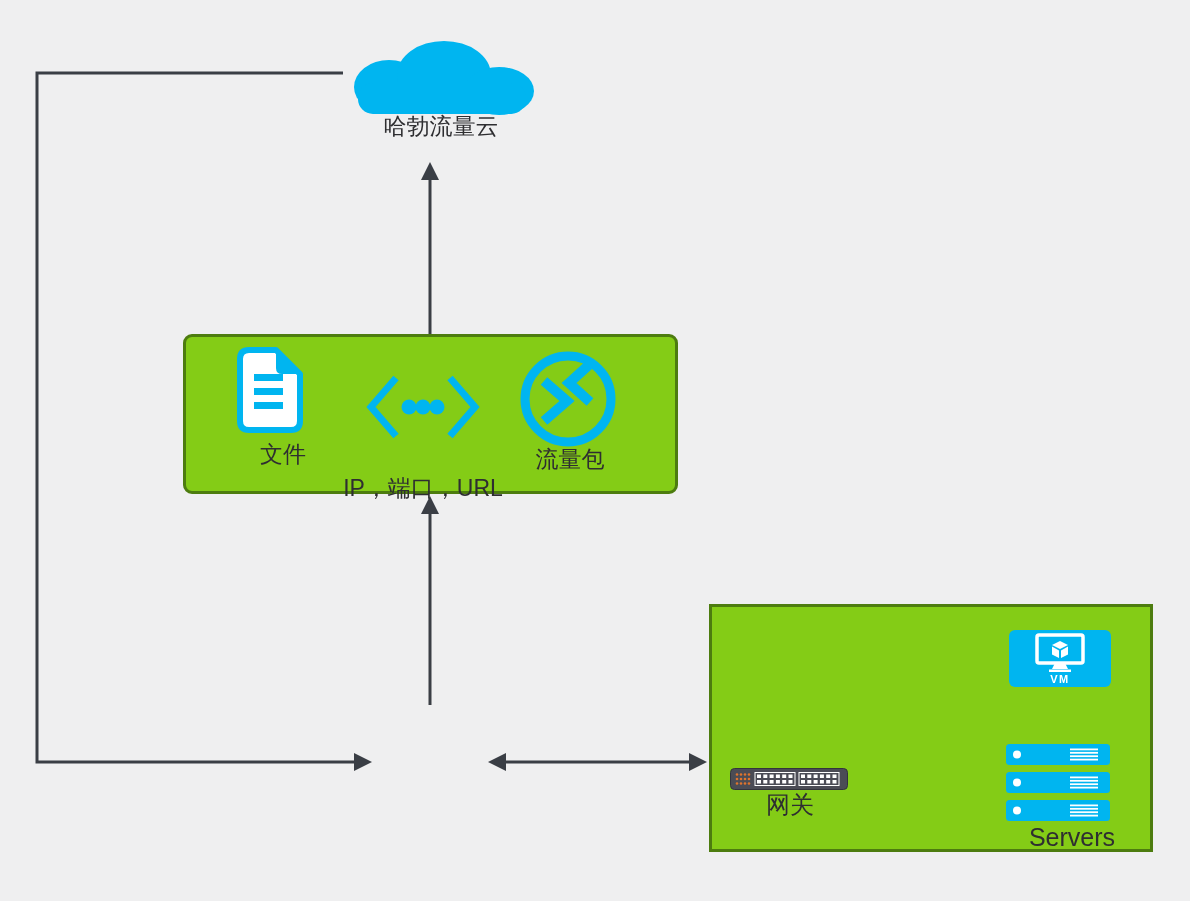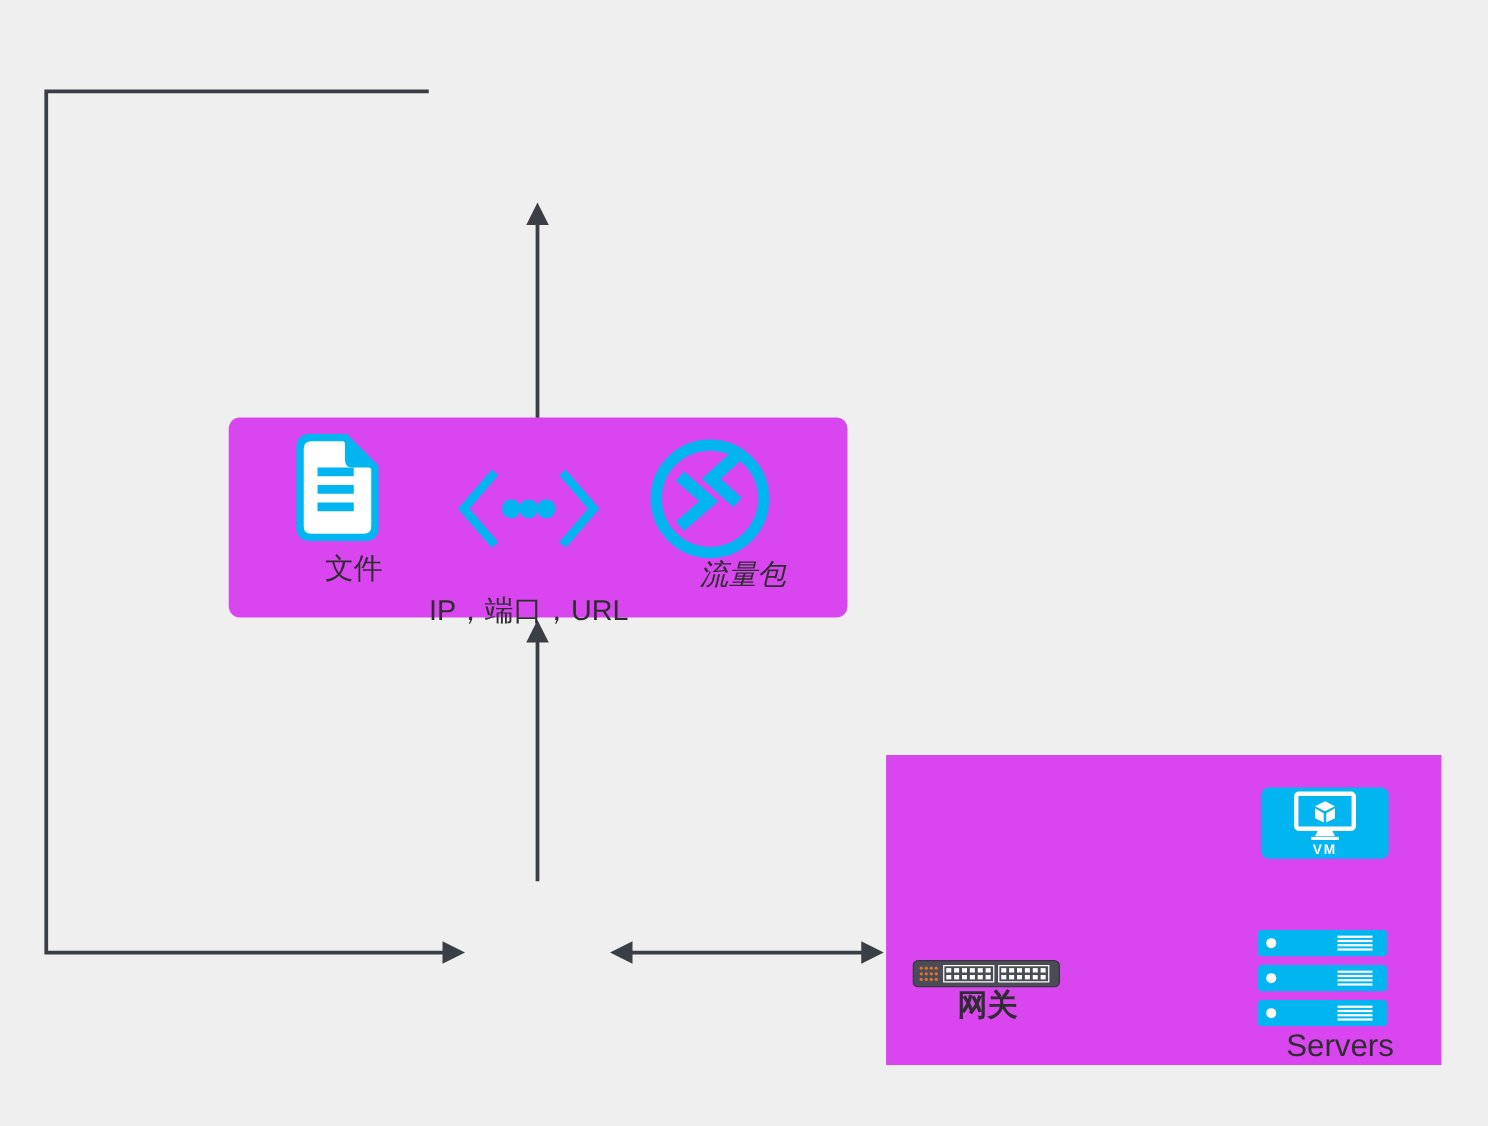--- a/index.html
+++ b/index.html
@@ -13,21 +13,21 @@
   svg.connectors{position:absolute;left:0;top:0;pointer-events:none;}
   .ln{stroke:#3a3e45;stroke-width:3;fill:none;}
   .hd{fill:#3a3e45;stroke:none;}
   .node{position:absolute;}
   .lbl{
     position:absolute;transform:translateX(-50%);
     white-space:nowrap;color:#2e2e31;font-size:23px;line-height:1.1;
   }
   .lbl.en{font-size:25px;}
   .panel{
-    position:absolute;background:#d946ef;border:3px solid #d946ef;box-sizing:border-box;
+    position:absolute;background:#84cc16;border:3px solid #4d7c0f;box-sizing:border-box;
   }
   .panel.rounded{border-radius:9px;}
   .vm-box{
     position:absolute;background:#00b5f0;border-radius:6px;
   }
 </style>
 </head>
 <body>
 
 <div class="canvas">
@@ -53,20 +53,31 @@
     <g>
       <line class="ln" x1="1060" y1="689" x2="1060" y2="725"></line>
       <polygon class="hd" points="1060,742 1051,724 1069,724"></polygon>
     </g>
     <g>
       <line class="ln" x1="1004" y1="779" x2="868" y2="779"></line>
       <polygon class="hd" points="851,779 869,770 869,788"></polygon>
     </g>
   </svg>
 
+  <div class="node" style="left:340px;top:38px;width:204px;">
+    <svg width="204" height="77" viewBox="0 0 204 77">
+      <g fill="#00b5f0">
+        <ellipse cx="49" cy="49" rx="35" ry="27"></ellipse>
+        <ellipse cx="104" cy="37" rx="47" ry="34"></ellipse>
+        <ellipse cx="159" cy="53" rx="35" ry="24"></ellipse>
+        <rect x="18" y="45" width="168" height="31" rx="15"></rect>
+      </g>
+    </svg>
+    <div class="lbl" style="left:101px;top:76px;">哈勃流量云</div>
+  </div>
 
   <div class="panel rounded" style="left:183px;top:334px;width:495px;height:160px;">
     <div class="node" style="left:0;top:0;">
       <svg style="position:absolute;left:51px;top:10px;" width="66" height="86" viewBox="0 0 66 86">
         <path d="M12 3 H39 L63 27 V74 Q63 83 54 83 H12 Q3 83 3 74 V12 Q3 3 12 3 Z" fill="#ffffff" stroke="#00b5f0" stroke-width="6" stroke-linejoin="round"></path>
         <path d="M39 3 L63 27 H45 Q39 27 39 21 Z" fill="#00b5f0"></path>
         <rect x="17" y="27" width="29" height="7" fill="#00b5f0"></rect>
         <rect x="17" y="41" width="29" height="7" fill="#00b5f0"></rect>
         <rect x="17" y="55" width="29" height="7" fill="#00b5f0"></rect>
       </svg>
@@ -81,21 +92,21 @@
         <circle cx="72" cy="34" r="7.5" fill="#00b5f0"></circle>
       </svg>
       <div class="lbl" style="left:237px;top:107px;margin-top:32px;">IP，端口，URL</div>
     </div>
     <div class="node" style="left:0;top:0;">
       <svg style="position:absolute;left:329px;top:9px;" width="106" height="106" viewBox="0 0 106 106">
         <circle cx="53" cy="53" r="43" fill="none" stroke="#00b5f0" stroke-width="9"></circle>
         <polyline points="75,18 54,37 75,56" fill="none" stroke="#00b5f0" stroke-width="10"></polyline>
         <polyline points="29,35 52,55 29,75" fill="none" stroke="#00b5f0" stroke-width="10"></polyline>
       </svg>
-      <div class="lbl" style="left:408px;top:110px;font-style:italic;">流量包</div>
+      <div class="lbl" style="left:384px;top:110px;">流量包</div>
     </div>
   </div>
 
 
   <div class="panel" style="left:709px;top:604px;width:444px;height:248px;">
 
     <div class="vm-box" style="left:297px;top:23px;width:102px;height:57px;">
       <svg width="102" height="57" viewBox="0 0 102 57">
         <rect x="28" y="5" width="46" height="28" rx="2" fill="none" stroke="#ffffff" stroke-width="3.5"></rect>
         <polygon points="51,11 59,15 51,19 43,15" fill="#ffffff"></polygon>
@@ -148,21 +159,21 @@
             <rect x="96.2" y="6.5" width="4" height="3.5"></rect>
             <rect x="102.5" y="6.5" width="4" height="3.5"></rect>
           <rect x="71" y="12" width="4" height="3.5"></rect>
             <rect x="77.3" y="12" width="4" height="3.5"></rect>
             <rect x="83.6" y="12" width="4" height="3.5"></rect>
             <rect x="89.9" y="12" width="4" height="3.5"></rect>
             <rect x="96.2" y="12" width="4" height="3.5"></rect>
             <rect x="102.5" y="12" width="4" height="3.5"></rect>
         </g>
       </svg>
-      <div class="lbl" style="left:60px;top:24px;font-size:24px;font-weight:bold;">网关</div>
+      <div class="lbl" style="left:60px;top:24px;font-size:24px;">网关</div>
     </div>
 
     <div class="node" style="left:294px;top:137px;">
       <svg width="104" height="77" viewBox="0 0 104 77">
         <g fill="#00b5f0">
           <rect x="0" y="0" width="104" height="21" rx="3.5"></rect>
           <rect x="0" y="28" width="104" height="21" rx="3.5"></rect>
           <rect x="0" y="56" width="104" height="21" rx="3.5"></rect>
         </g>
         <g fill="#ffffff">

